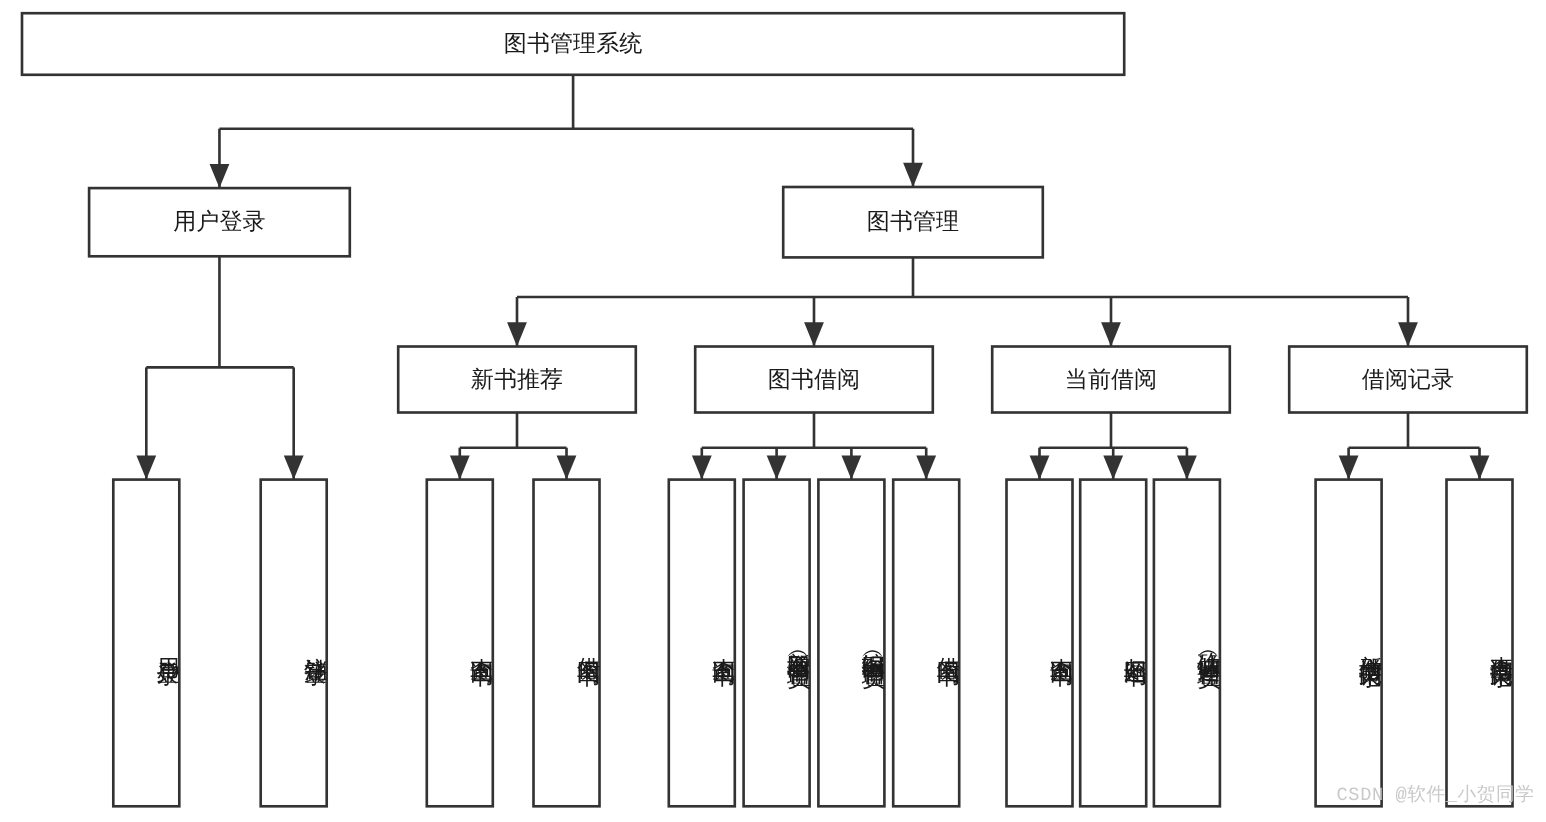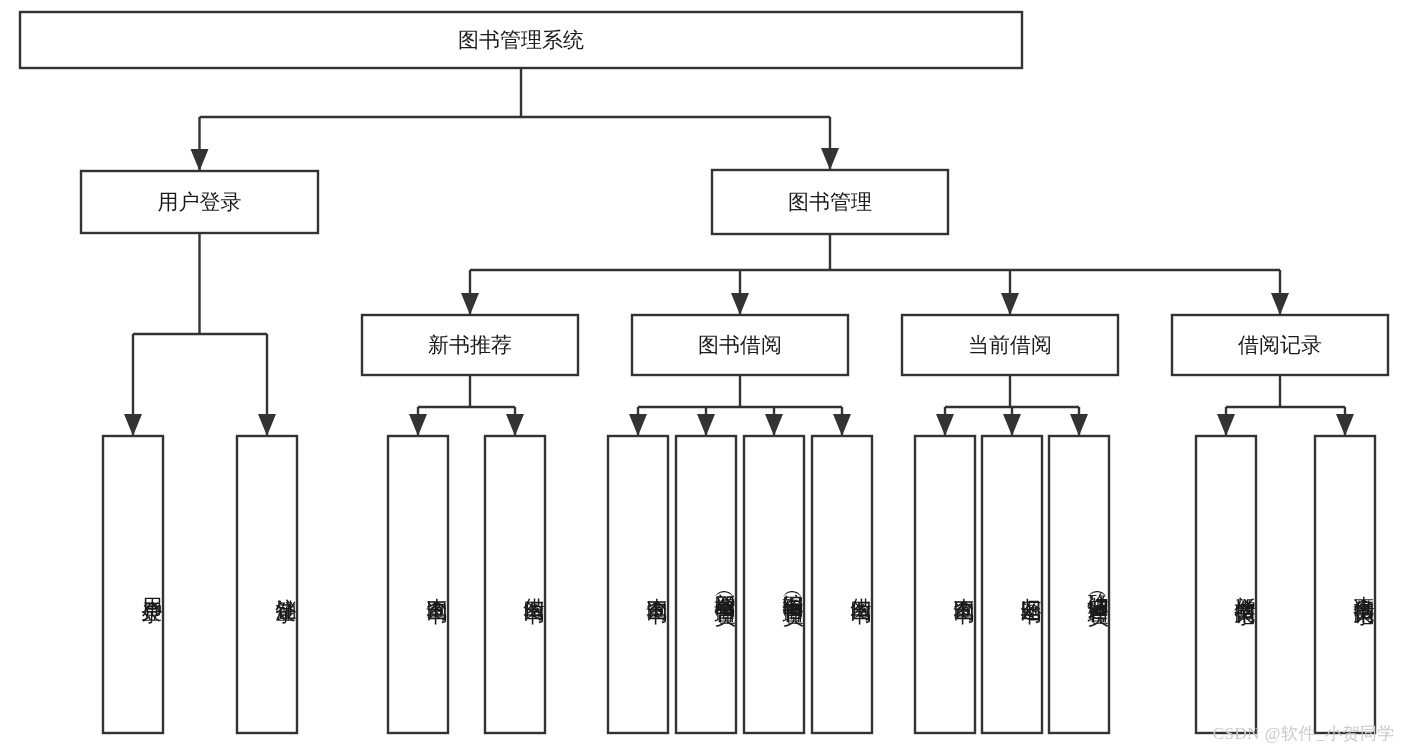--- a/index.html
+++ b/index.html
@@ -60,22 +60,22 @@
     font-size: 21px;
     line-height: 1;
     letter-spacing: 2px;
     color: #1a1a1a;
     white-space: nowrap;
     pointer-events: none;
   }
   .watermark {
     position: absolute;
     right: 10px;
-    bottom: 2px;
-    font-family: Liberation Serif, serif;
+    bottom: 14px;
+    font-family: Liberation Mono, monospace;
     font-size: 17px;
     color: #c9c9c9;
     letter-spacing: 0.5px;
     white-space: nowrap;
   }
 </style>
 </head>
 <body>
 
 <div id="diagram-root">

